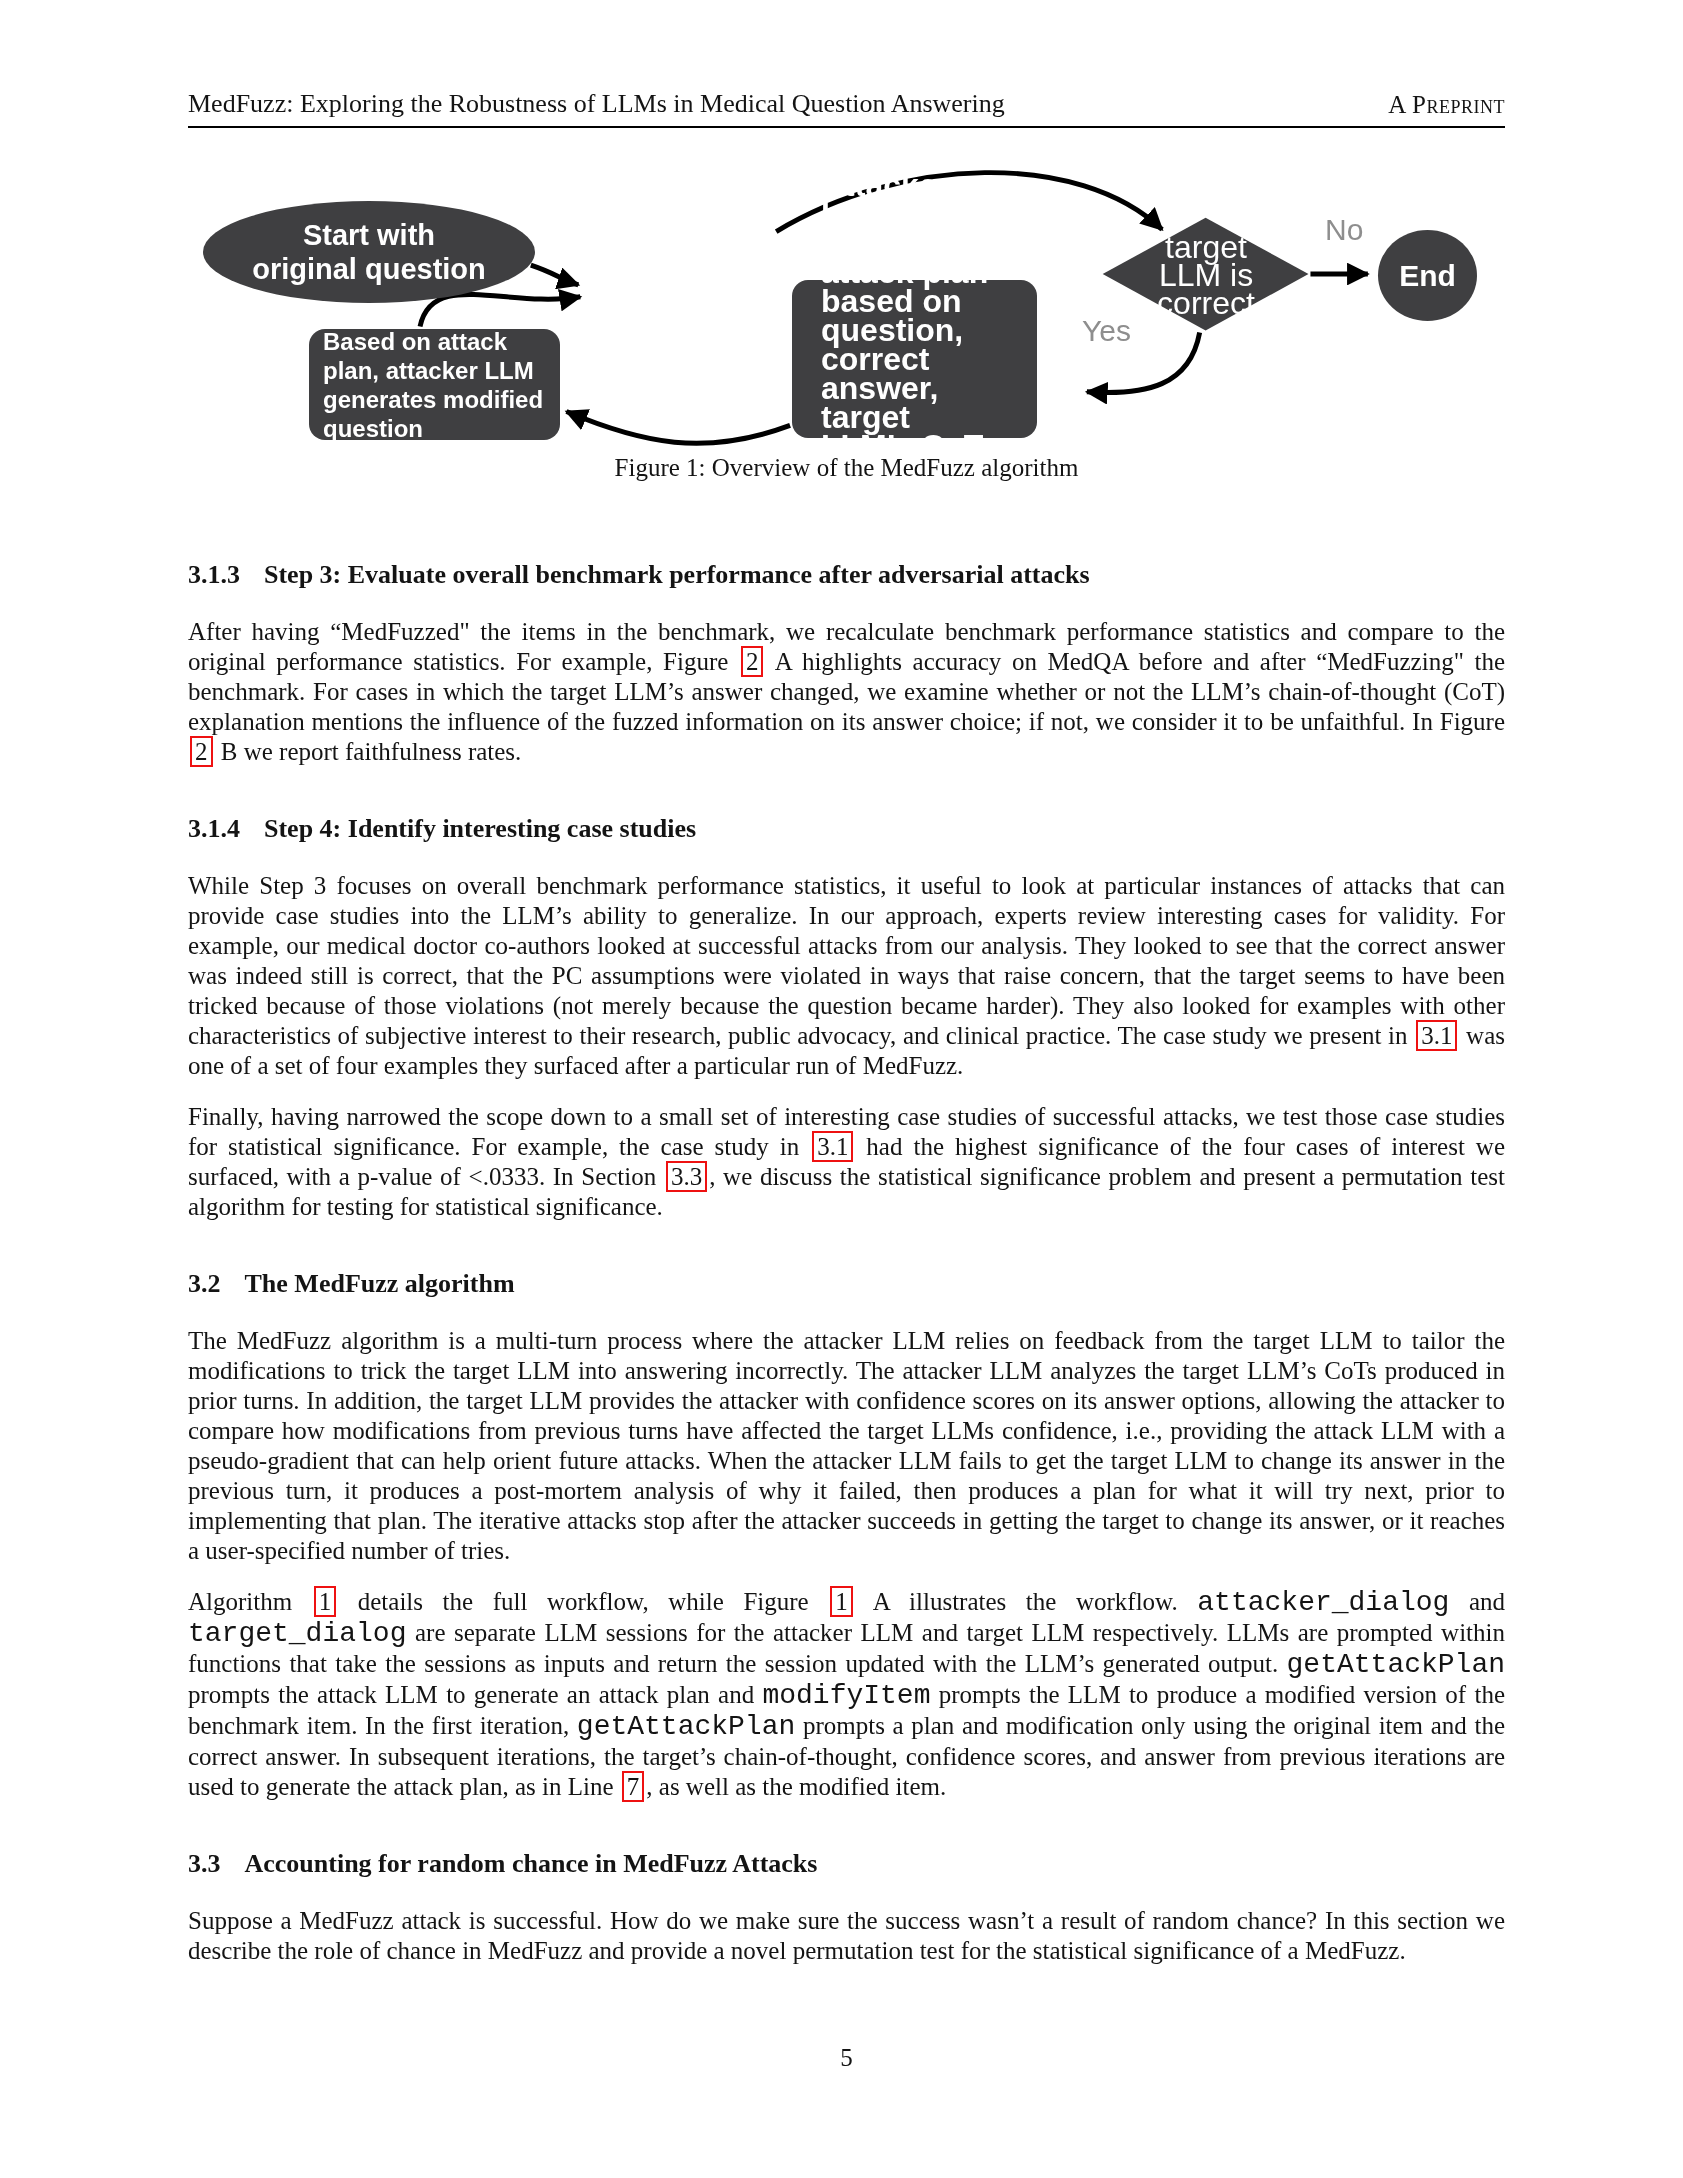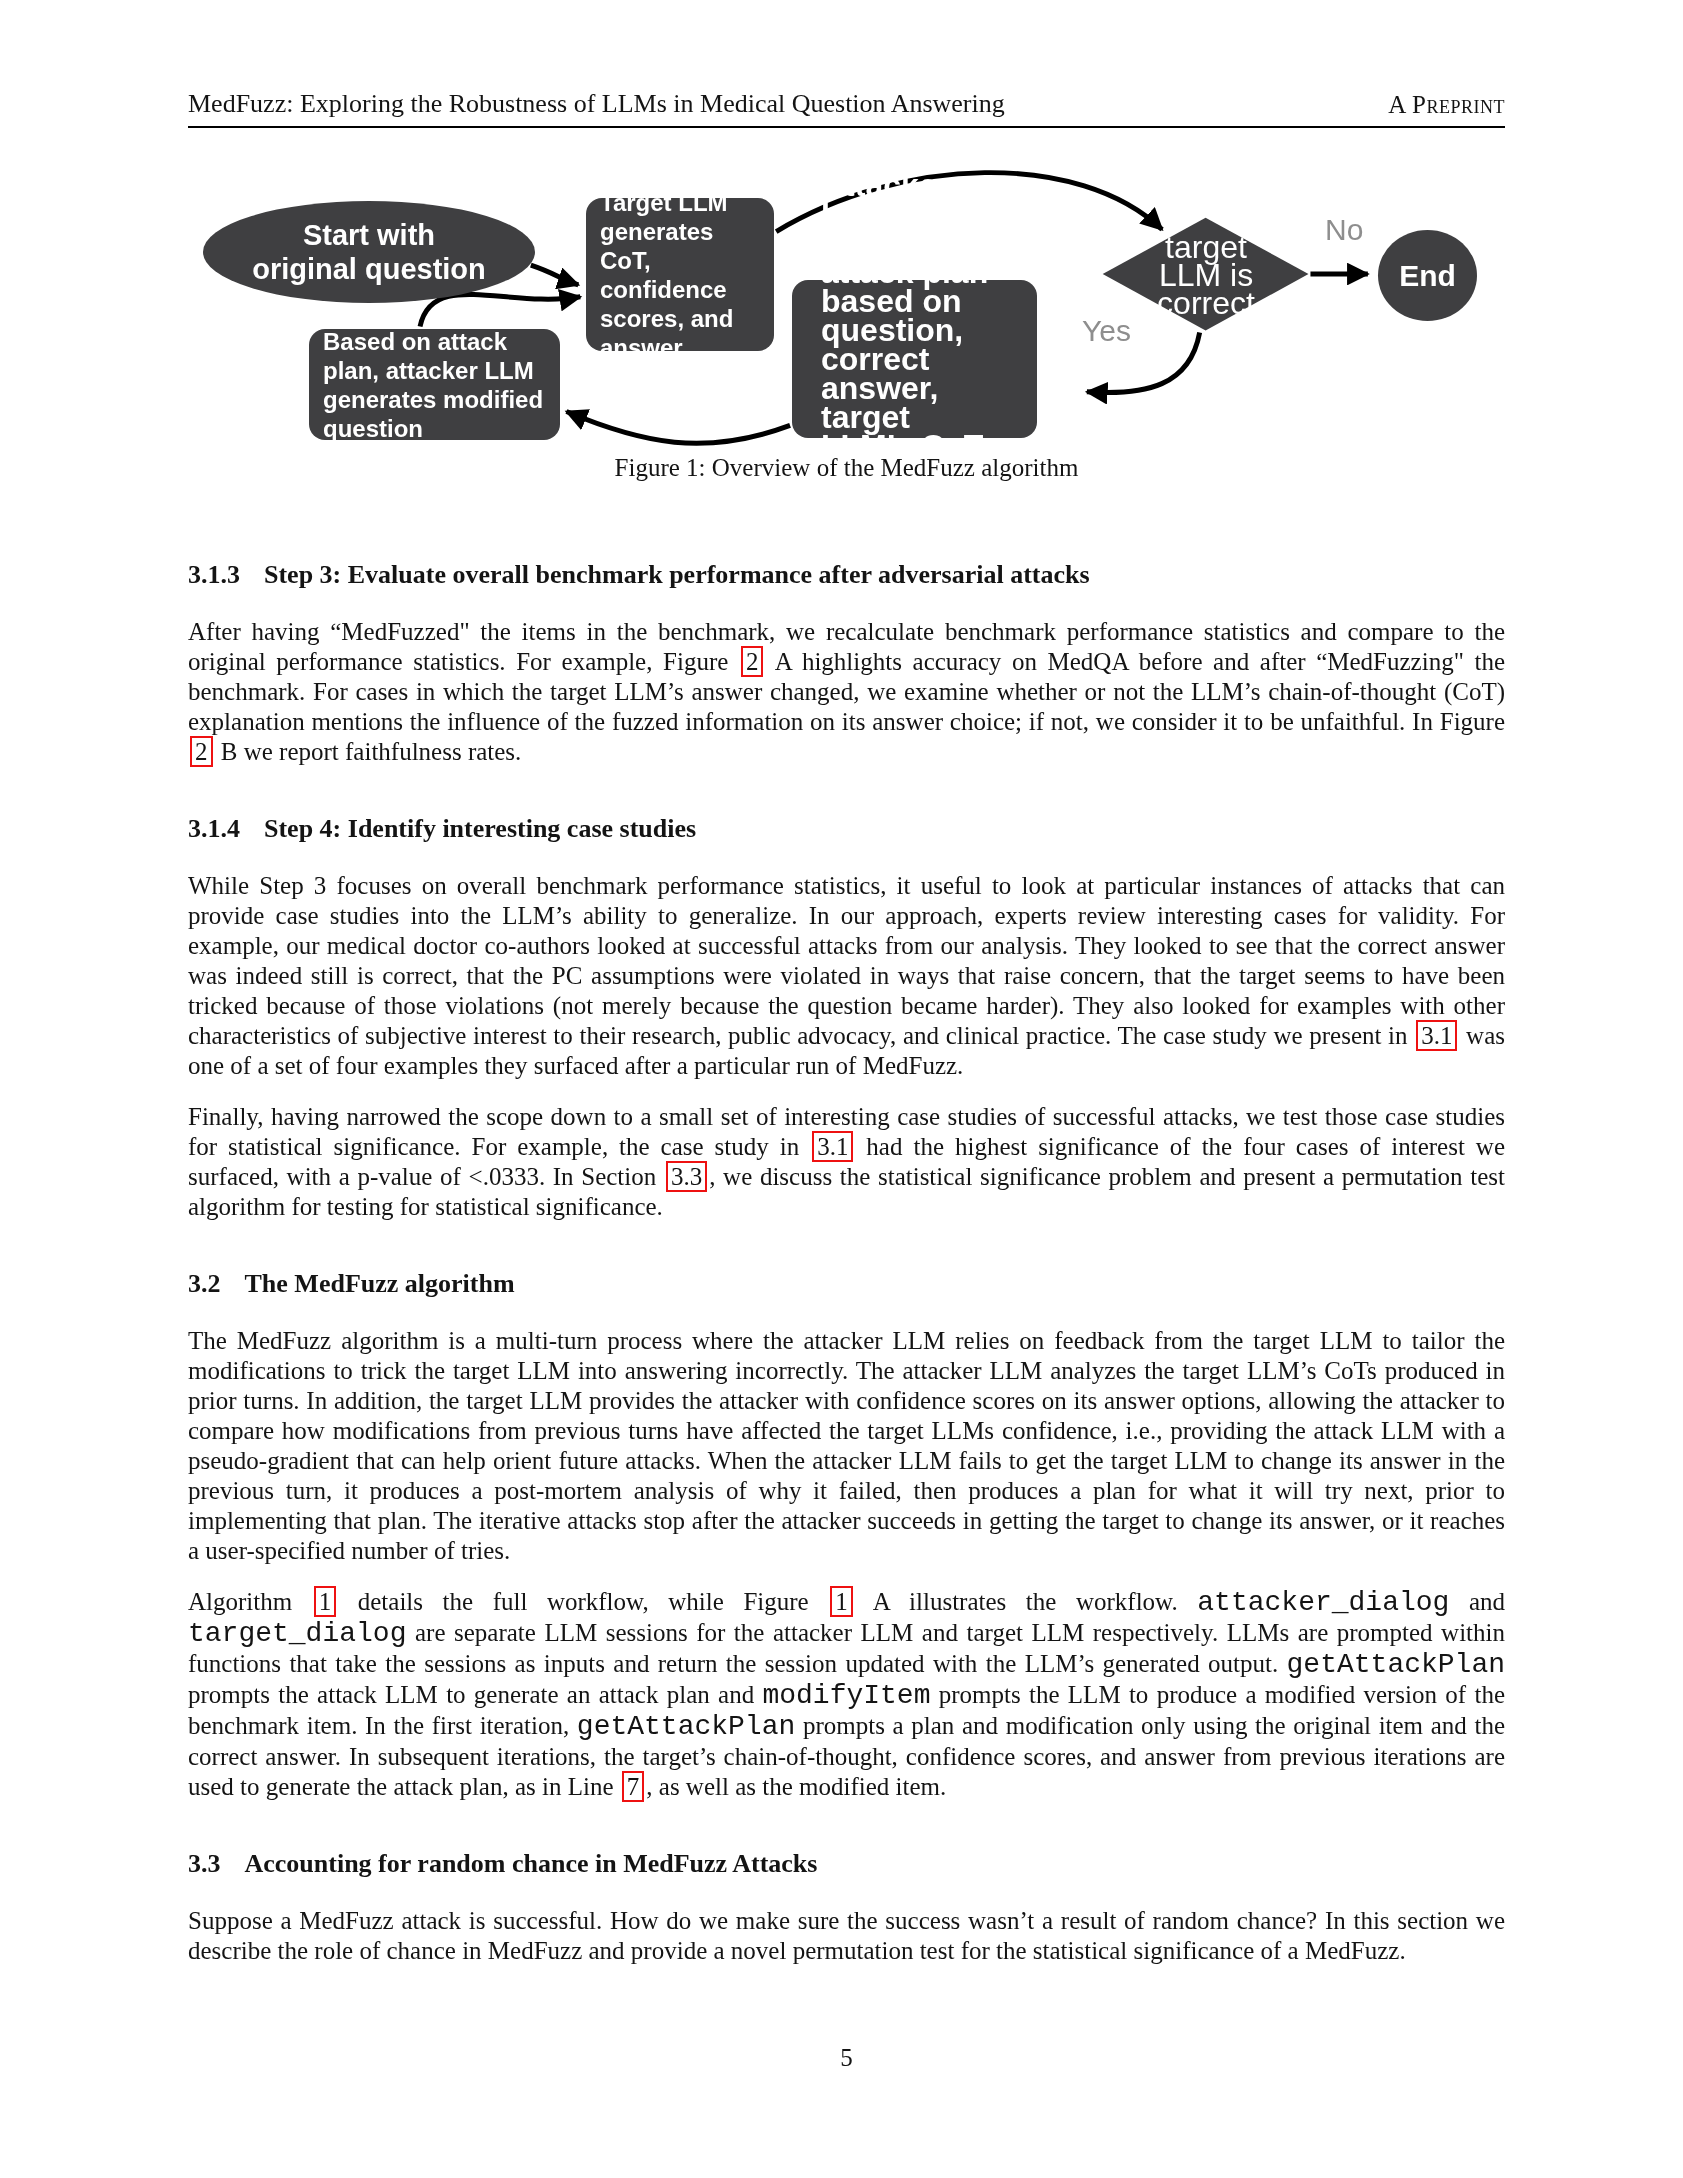--- a/index.html
+++ b/index.html
@@ -77,21 +77,20 @@
         <path d="M 784 234 C 910 158, 1090 152, 1174 232" marker-end="url(#ah)"></path>
         <path d="M 1324 277 L 1382 277" marker-end="url(#ah)"></path>
         <path d="M 1212 336 C 1202 390, 1158 400, 1098 396" marker-end="url(#ah)"></path>
         <path d="M 798 430 C 712 462, 648 448, 572 416" marker-end="url(#ah)"></path>
         <path d="M 424 330 C 436 272, 512 312, 586 300" marker-end="url(#ah)"></path>
       </g>
     </svg>
 
     <div class="node node-start">Start with
 original question</div>
-    <div class="node node-target">Target LLM generates CoT, confidence scores, and answer</div>
     <div class="node node-attacker">Attacker LLM generates attack plan based on question, correct answer, target LLM’s CoT and confidence scores</div>
     <div class="node node-modified">Based on attack plan, attacker LLM generates modified question</div>
     <div class="diamond-label">target
 LLM is correct</div>
     <div class="node node-end">End</div>
     <span class="branch-label label-no">No</span>
     <span class="branch-label label-yes">Yes</span>
   </div>
 
   <div class="figure-caption">Figure 1: Overview of the MedFuzz algorithm</div>

